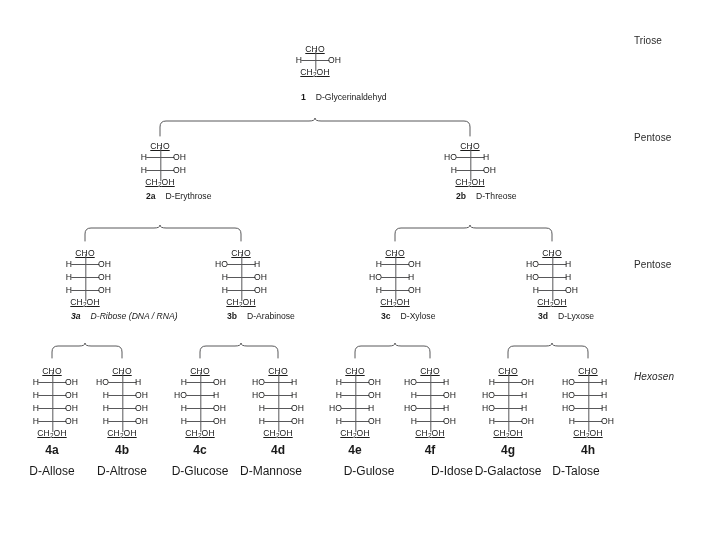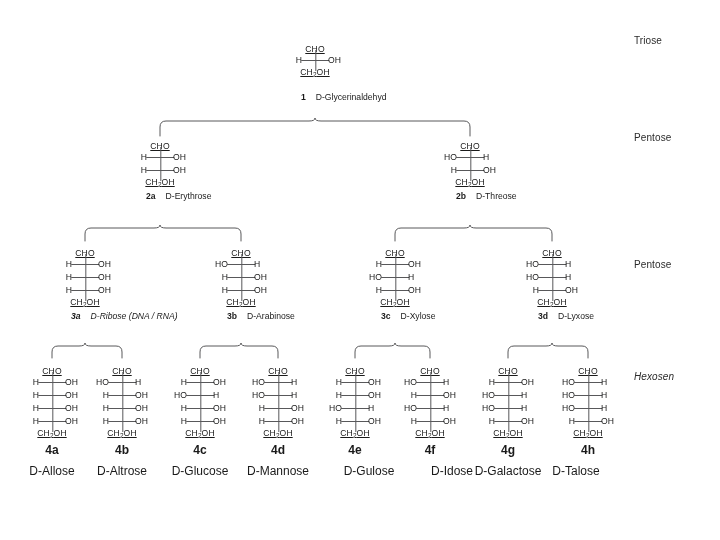--- a/index.html
+++ b/index.html
@@ -374,21 +374,21 @@
         </div>
         <div class="srow">
           <div class="hbond"></div>
           <div class="lft">H</div>
           <div class="rgt">OH</div>
         </div>
       </div>
       <div class="bottom">CH<sub>2</sub>OH</div>
     </div>
     <div class="name-below idnum" style="left: 278px; top: 443px; font-weight: bold;">4d</div>
-    <div class="name-below" style="left: 278px; top: 464px;">D-Mannose</div>
+    <div class="name-below" style="left: 271px; top: 464px;">D-Mannose</div>
     <div class="mol" style="left: 355px; top: 366px;">
       <div class="top">CHO</div>
       <div class="rows">
         <div class="vbone" style="top: -4px; height: 60px;"></div>
         <div class="srow">
           <div class="hbond"></div>
           <div class="lft">H</div>
           <div class="rgt">OH</div>
         </div>
         <div class="srow">

